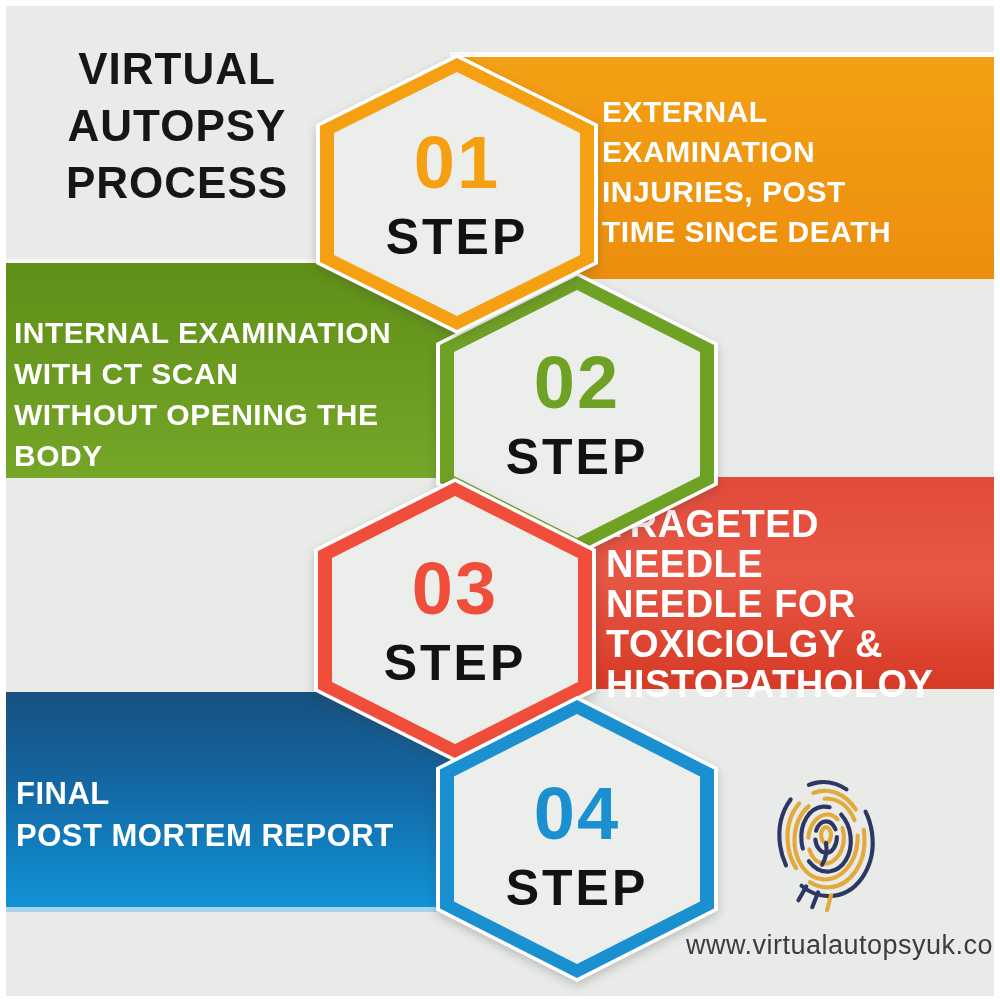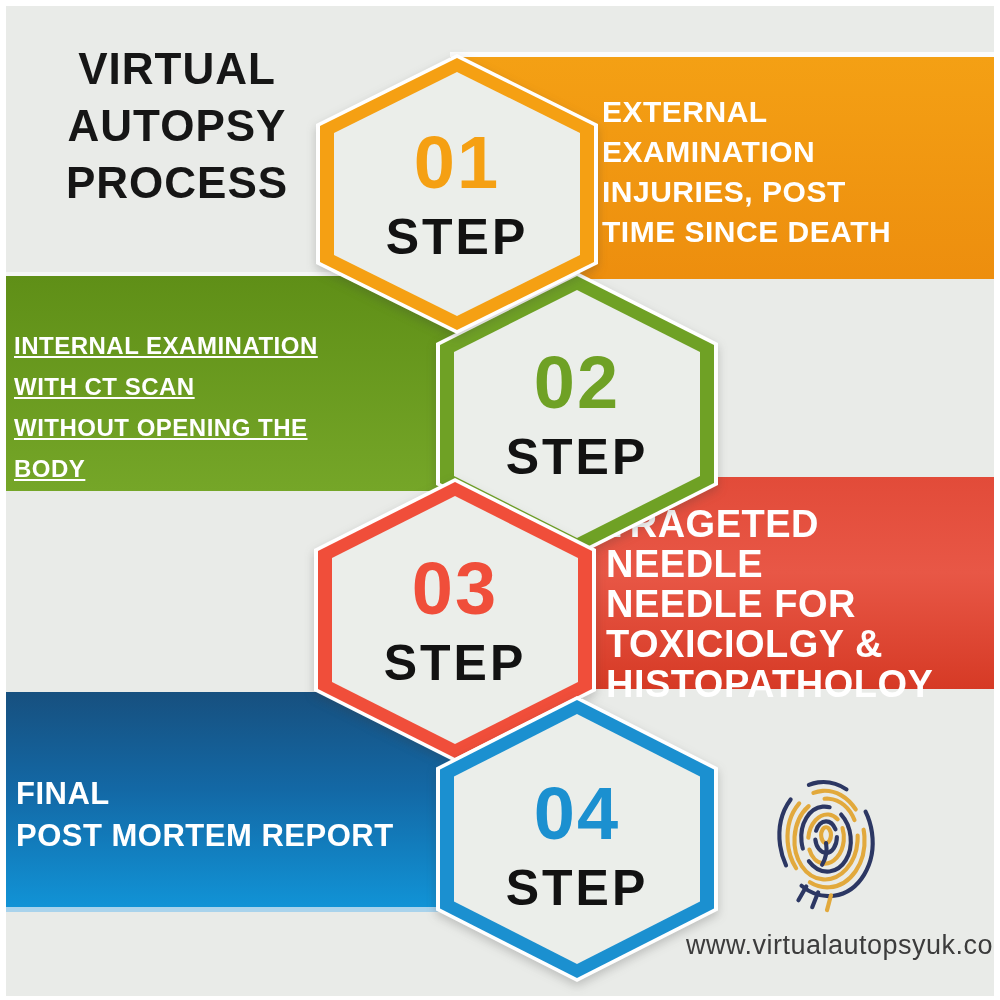--- a/index.html
+++ b/index.html
@@ -13,23 +13,23 @@
   .title{position:absolute;left:32px;top:40px;width:290px;text-align:center;z-index:3;
          font-weight:800;font-size:44px;line-height:57px;letter-spacing:1px;color:#161616;}
 
   
   .banner{position:absolute;z-index:1;display:flex;flex-direction:column;justify-content:center;
           color:var(--banner-text,#fff);font-weight:700;text-align:left;}
   .banner-1{top:57px;left:450px;right:6px;height:214px;
             background:linear-gradient(180deg,var(--banner1-top) 0%,var(--banner1-bottom) 100%);
             font-size:30px;line-height:40px;padding:8px 18px 0 152px;letter-spacing:.5px;}
   .banner-1::before{content:"";position:absolute;top:-5px;left:0;right:0;height:5px;background:rgba(255,255,255,.85);}
-  .banner-2{top:276px;left:6px;width:574px;height:215px;
+  .banner-2{top:263px;left:6px;width:574px;height:215px;
             background:linear-gradient(180deg,var(--banner2-top) 0%,var(--banner2-bottom) 100%);
-            font-size:24px;line-height:41px;padding:46px 146px 0 8px;letter-spacing:.5px;box-sizing:border-box;text-decoration:underline;}
+            font-size:30px;line-height:41px;padding:46px 146px 0 8px;letter-spacing:.5px;box-sizing:border-box;}
   .banner-2::before{content:"";position:absolute;top:-4px;left:0;right:0;height:4px;background:rgba(255,255,255,.55);}
   .banner-3{top:477px;left:558px;right:6px;height:212px;
             background:linear-gradient(180deg,var(--banner3-top) 0%,var(--banner3-mid) 45%,var(--banner3-bottom) 100%);
             font-size:38px;line-height:40px;padding:50px 14px 8px 48px;letter-spacing:.5px;box-sizing:border-box;}
   .banner-4{top:692px;left:6px;width:576px;height:215px;
             background:linear-gradient(180deg,var(--banner4-top) 0%,var(--banner4-mid) 45%,var(--banner4-bottom) 100%);
             font-size:31px;line-height:42px;padding:30px 140px 0 10px;letter-spacing:.5px;box-sizing:border-box;}
   .banner-4::after{content:"";position:absolute;bottom:-5px;left:0;right:0;height:5px;background:#a9d3ec;}
 
   

